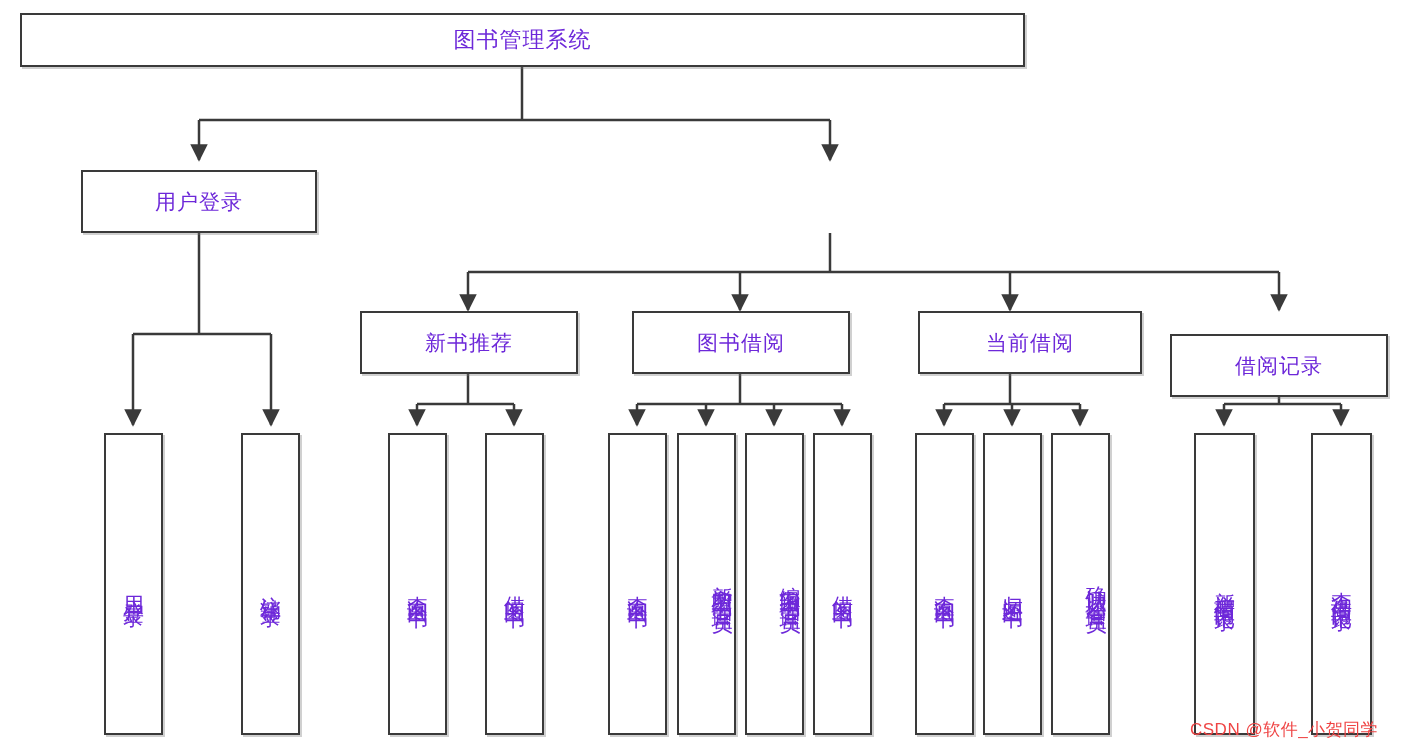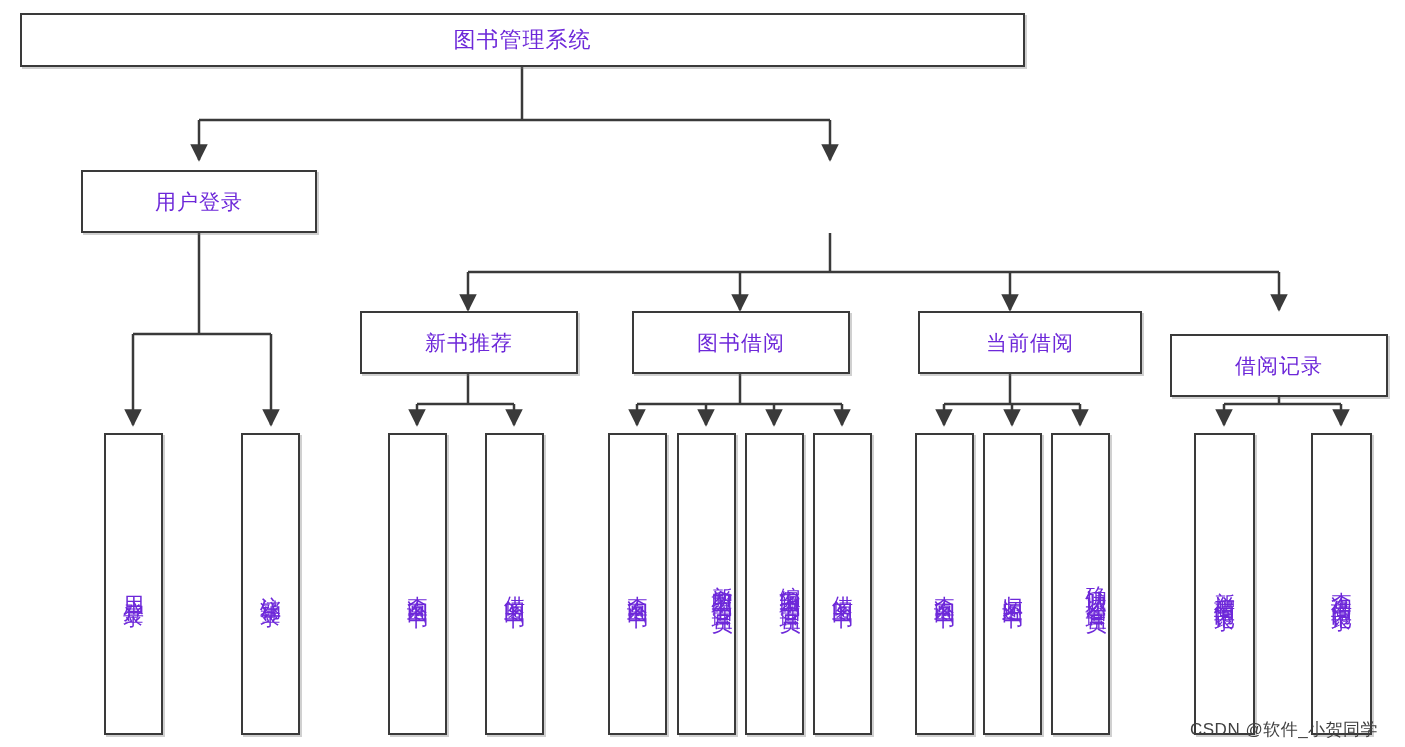--- a/index.html
+++ b/index.html
@@ -56,21 +56,21 @@
   }
   .node.vert.topalign {
     align-items: flex-start;
   }
   .node.vert.midalign {
     align-items: center;
   }
   .watermark {
     position: absolute;
     font-size: 17px;
-    color: #404040;
+    color: #ef4444;
     white-space: nowrap;
     letter-spacing: 0.5px;
   }
 </style>
 </head>
 <body>
 
 <div id="canvas">
 
   <svg id="wires" viewBox="0 0 1405 747" xmlns="http://www.w3.org/2000/svg">

